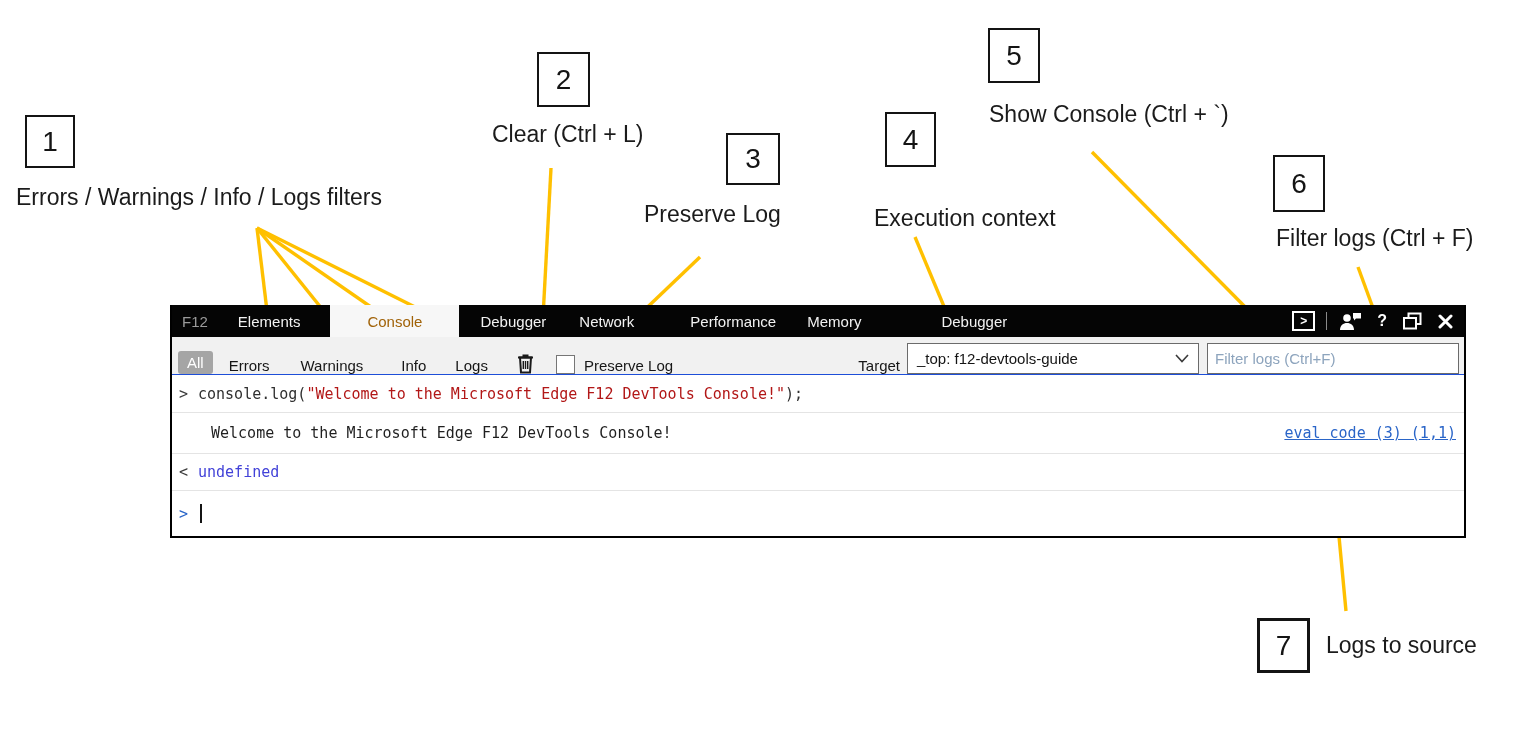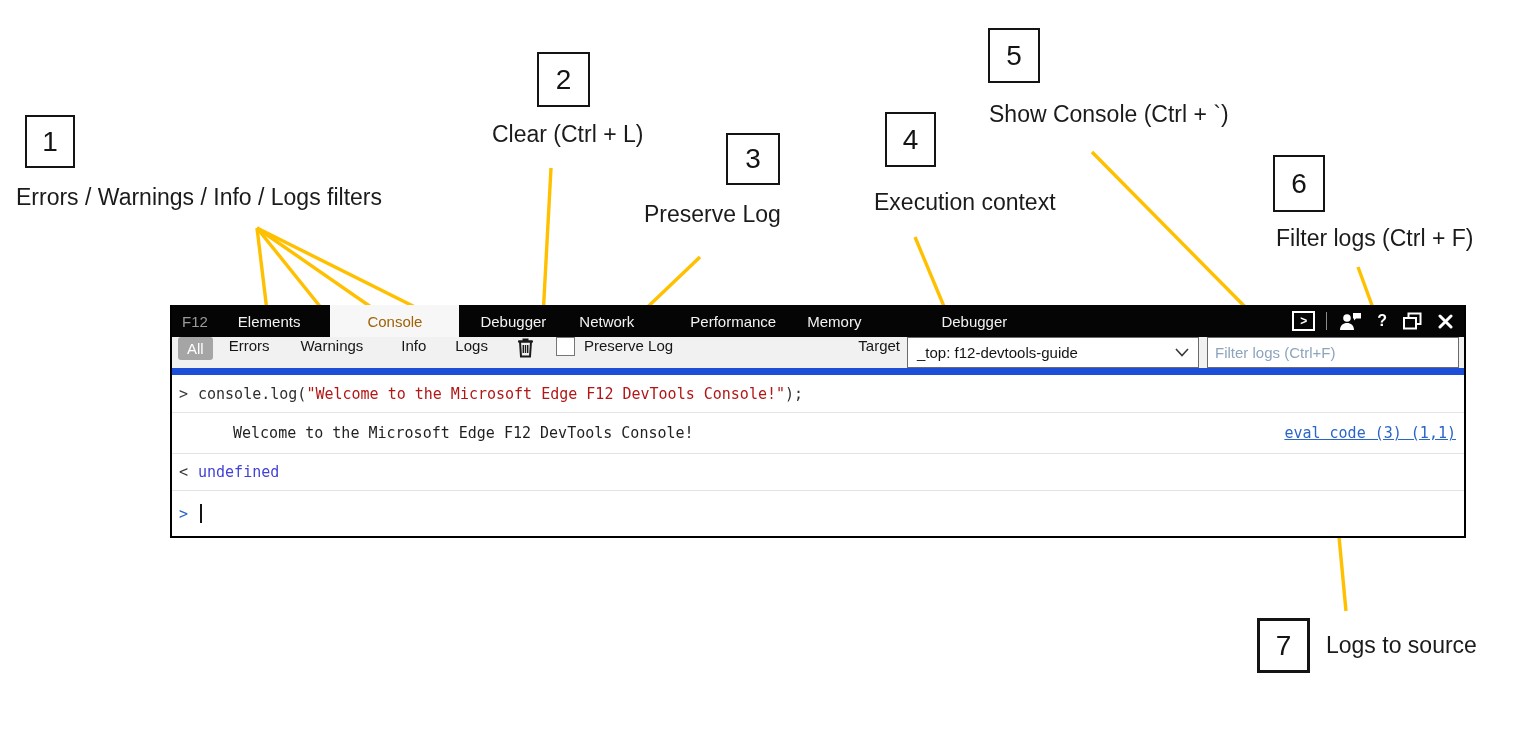--- a/index.html
+++ b/index.html
@@ -22,21 +22,21 @@
   .cb2{ left:537px; top:52px;  width:53px; height:55px; }
   .cb3{ left:726px; top:133px; width:54px; height:52px; }
   .cb4{ left:885px; top:112px; width:51px; height:55px; }
   .cb5{ left:988px; top:28px;  width:52px; height:55px; }
   .cb6{ left:1273px;top:155px; width:52px; height:57px; }
   .cb7{ left:1257px;top:618px; width:53px; height:55px; border-width:3px; }
   .callout-label{ position:absolute; font-size:23px; white-space:nowrap; color:#1b1b1b; }
   .cl1{ left:16px;   top:184px; }
   .cl2{ left:492px;  top:121px; }
   .cl3{ left:644px;  top:201px; }
-  .cl4{ left:874px;  top:189px;text-align:right; }
+  .cl4{ left:874px;  top:205px;text-align:right; }
   .cl5{ left:989px;  top:101px; }
   .cl6{ left:1276px; top:225px; }
   .cl7{ left:1326px; top:632px; }
 
   
   .devtools{
     position:absolute; left:170px; top:305px; width:1296px; height:233px;
     border:2px solid #000; border-top:none; background:#fff;
   }
   
@@ -58,22 +58,22 @@
     width:23px; height:20px; border:2px solid #fff; display:flex; align-items:center;
     justify-content:center; font-weight:bold; font-size:12px; color:#fff; margin-right:11px;
   }
   .tb-divider{ width:1px; height:18px; background:#8a8a8a; margin-right:11px; }
   .icon-btn{ display:flex; align-items:center; justify-content:center; margin-right:15px; }
   .help{ font-size:16px; font-weight:700; color:#fff; }
   .close-btn{ margin-right:2px; }
 
   
   .toolbar{
-    height:38px; background:#f1f1f1; display:flex; align-items:flex-start;
-    font-size:15px; color:#161616; border-bottom:7px solid #1d4ed8;
+    height:38px; background:#f1f1f1; display:flex; align-items:flex-end;
+    font-size:15px; color:#161616; border-bottom:1px solid #1d4ed8;
   }
   .pill{ margin-left:6px; background:#a5a5a5; color:#fff; padding:3px 9px; border-radius:3px; }
   .flt-errors{ margin-left:16px; }
   .flt-warnings{ margin-left:31px; }
   .flt-info{ margin-left:38px; }
   .flt-logs{ margin-left:29px; }
   .trash{ margin-left:29px; display:flex; align-items:center; }
   .checkbox{ margin-left:22px; width:19px; height:19px; background:#fff; border:1px solid #767676; }
   .preserve{ margin-left:9px; }
   .tb-spacer{ flex:1; }
@@ -88,21 +88,21 @@
     width:252px; height:31px; border:1px solid #6b6b6b; background:#fff;
     margin-left:8px; margin-right:5px; font-family:"Liberation Sans",sans-serif;
     font-size:15px; padding:0 7px; color:#2b3a4a; outline:none;
   }
   .filter-input::placeholder{ color:#8da4bd; opacity:1; }
 
   
   .rows{ font-family:"DejaVu Sans Mono", monospace; font-size:15px; color:#262626; background:#fff; }
   .row{ display:flex; align-items:center; border-bottom:1px solid #e4e4e4; padding-left:7px; }
   .r1{ height:38px; }
-  .r2{ height:41px; padding-left:61px; }
+  .r2{ height:41px; padding-left:39px; }
   .r3{ height:37px; }
   .r4{ height:45px; border-bottom:none; }
   .prefix{ width:19px; color:#3c3c3c; }
   .code{ color:#2f2f2f; white-space:pre; }
   .str{ color:#b21717; white-space:pre; }
   .out-text{ color:#1f1f1f; white-space:pre; }
   .src-link{ margin-left:auto; margin-right:8px; color:#2a65c8; text-decoration:underline; cursor:pointer; }
   .val{ color:#4242d8; }
   .prompt-prefix{ color:#2a65c8; }
   .cursor{ width:2px; height:19px; background:#141414; margin-left:2px; }

